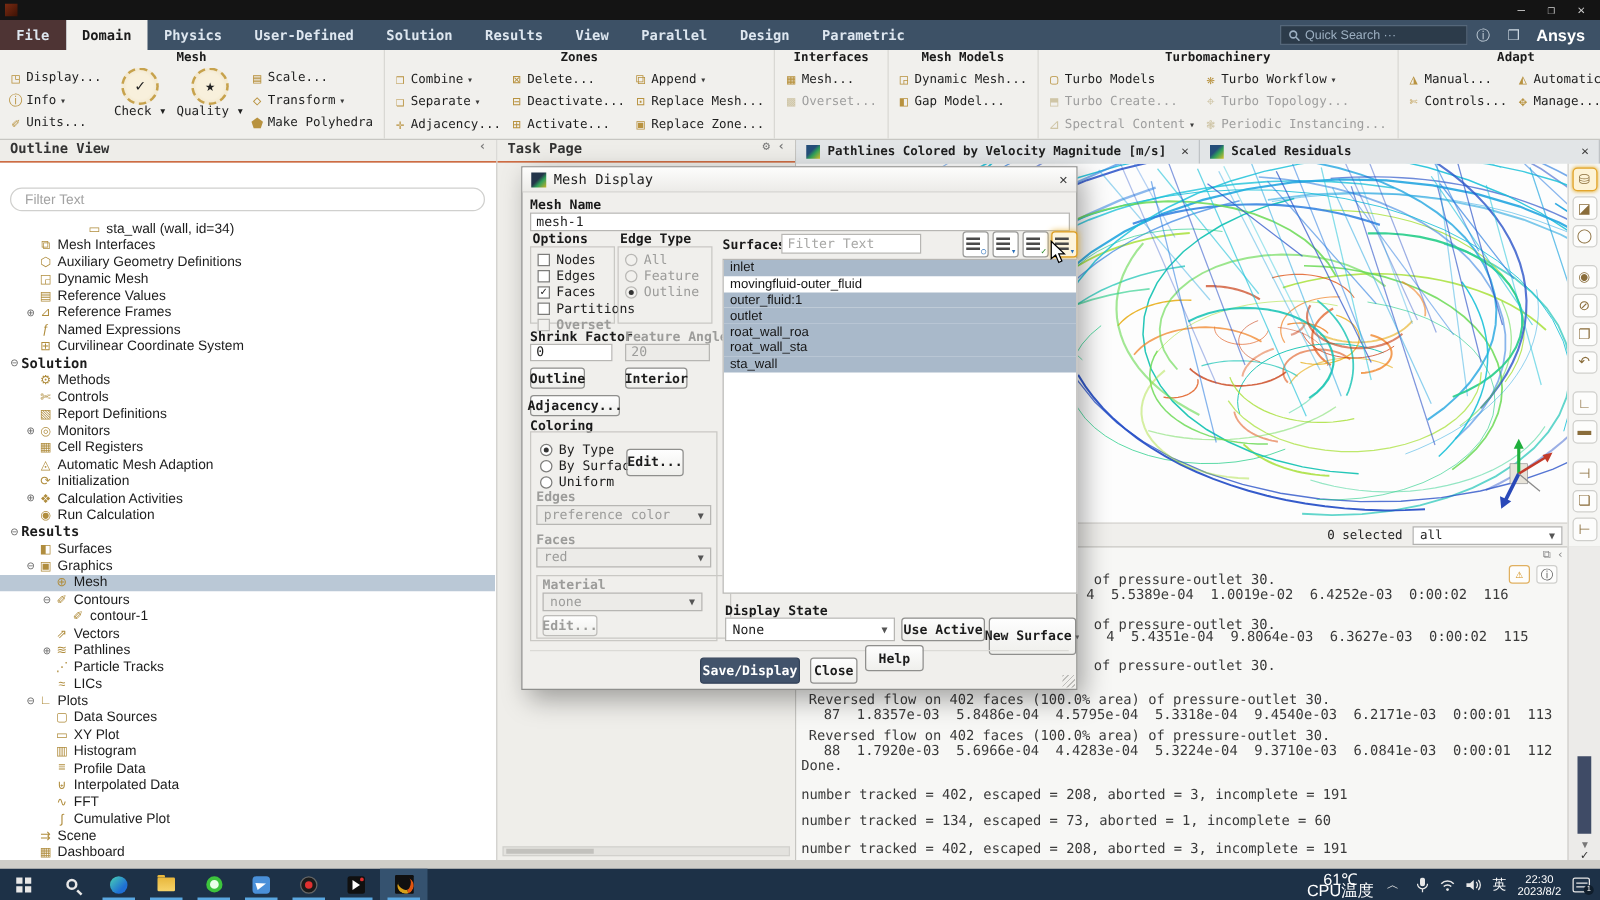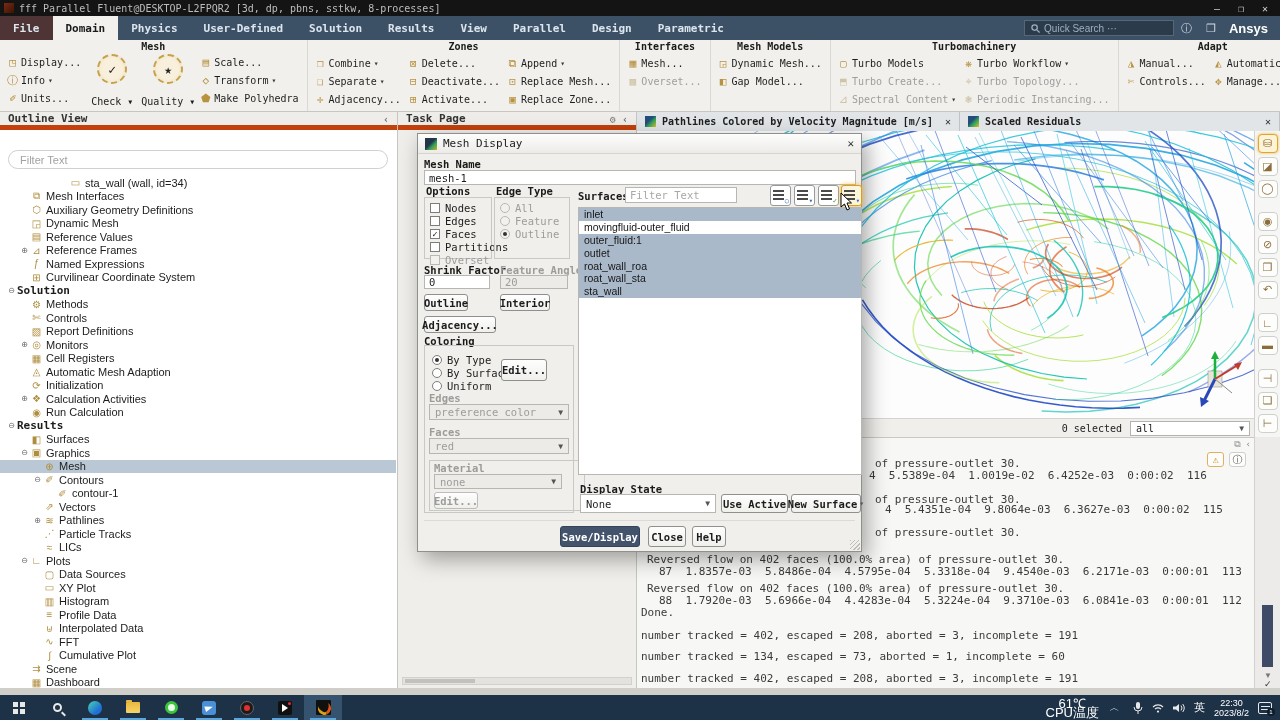--- a/index.html
+++ b/index.html
@@ -31,25 +31,25 @@
   .rcol{display:flex;flex-direction:column;margin-right:2px}
   .rbtn{display:flex;align-items:center;height:18px;padding:0 2px;font:10px "DejaVu Sans Mono",monospace;color:#1e1e1e;white-space:nowrap;border-radius:2px}
   .g{color:#b8923f;font-size:11px;width:13px;text-align:center;margin-right:2px;flex:0 0 auto}
   .gdis{color:#cfc5a6}
   .rbtn.dis .rlabel{color:#9e9e9e}
   .caret{font-size:8px;margin-left:3px;color:#3c3c3c}
   .bigcol{width:54px;align-items:center}
   .rbig{flex-direction:column;height:56px;justify-content:flex-start;padding-top:1px}
   .bigicon{width:30px;height:30px;border:2px dashed #c7a24c;border-radius:50%;display:flex;align-items:center;justify-content:center;
     font-size:13px;color:#222;background:radial-gradient(circle,#f8f0dc 55%,#ecdfc0)}
-  .rbig .rlabel{margin-top:12px}
-
-  
-  .phead{height:18px;background:#eeede9;border-bottom:5px solid #c2410c;font:bold 11px "DejaVu Sans Mono",monospace;
-    color:#333;display:flex;align-items:flex-end;padding:0 8px}
+  .rbig .rlabel{margin-top:0}
+
+  
+  .phead{height:18px;background:#eeede9;border-bottom:1px solid #c2410c;font:bold 11px "DejaVu Sans Mono",monospace;
+    color:#333;display:flex;align-items:flex-start;padding:0 8px}
   .phead .hic{margin-left:auto;color:#777;font-size:10px;display:flex;gap:6px}
 
   
   .outline{position:absolute;left:0;top:112px;width:398px;height:576px;background:#fff;border-right:1px solid #c6c5c1}
   .filter{position:absolute;left:8px;top:38px;width:380px;height:19px;border:1px solid #d0d0ce;border-radius:10px;
     font-size:11px;color:#a2a2a2;display:flex;align-items:center;padding:0 11px;background:#fff}
   .tree{position:absolute;left:0;top:64px;right:1px;bottom:0;overflow:hidden}
   .trow{height:13.5px;display:flex;align-items:center;color:#1c1c1c;font-size:11px;white-space:nowrap}
   .trow.sel{background:#bac8d6}
   .texp{width:11px;font-size:8px;color:#666;text-align:center;flex:0 0 auto}
@@ -170,21 +170,20 @@
   .notif{width:14px;height:12px;border:1px solid #e8e8e8;border-radius:2px;position:relative}
   .notif::before{content:"";position:absolute;left:2px;top:3px;width:9px;height:1px;background:#e8e8e8;box-shadow:0 3px #e8e8e8}
   .notif .badge{position:absolute;right:-4px;bottom:-3px;width:8px;height:8px;border-radius:50%;background:#0f1d2b;
     font-size:6px;line-height:8px;text-align:center;color:#fff}
 </style>
 </head>
 <body>
 
 <div class="titlebar">
   <span class="appico"></span>
-  <span>fff Parallel Fluent@DESKTOP-L2FPQR2  [3d, dp, pbns, sstkw, 8-processes]</span>
   <span class="winbtns">
     <span>—</span>
     <span>❐</span>
     <span>✕</span>
   </span>
 </div>
 
 <div class="menubar">
   <div id="menubar-tabs" style="display:flex">
       <div class="mtab file">File</div>
@@ -835,21 +834,21 @@
         <span>Edges</span>
       </div>
       <div class="chkrow" style="margin-top: 1px;">
         <span class="cbx on">✓</span>
         <span>Faces</span>
       </div>
       <div class="chkrow" style="margin-top: 1px;">
         <span class="cbx"></span>
         <span>Partitions</span>
       </div>
-      <div class="chkrow dis" style="margin-top: 1px;">
+      <div class="chkrow dis" style="margin-top: 1px; font-weight: bold;">
         <span class="cbx"></span>
         <span>Overset</span>
       </div>
     </div>
 
   <span class="dlab" style="left:78px;top:51px">Edge Type</span>
   <div class="gbox" style="left:76px;top:63px;width:76px;height:62px" id="dlg-edgetype">
       <div class="chkrow dis" style="margin-top: 4px;">
         <span class="cbx rad"></span>
         <span>All</span>
@@ -938,29 +937,29 @@
       <div class="srow sel">roat_wall_sta</div>
       <div class="srow sel">sta_wall</div>
     </div>
 
   <span class="dlab" style="left:162px;top:349px">Display State</span>
   <div class="combo en" style="left:162px;top:360px;width:136px;height:19px">
     <span>None</span>
     <span class="combo-arrow">▼</span>
   </div>
   <div class="dbtn" style="left:303px;top:360px;width:67px;height:19px">Use Active</div>
-  <div class="dbtn" style="left:373px;top:360px;width:70px;height:19px">
+  <div class="dbtn" style="left:373px;top:360px;width:70px;height:30px">
     <span>New Surface</span>
     <span class="combo-arrow" style="margin-left:2px">▾</span>
   </div>
 
   <div class="dsep"></div>
   <div class="dbtn primary" style="left:142px;top:392px;width:80px;height:21px">Save/Display</div>
   <div class="dbtn" style="left:230px;top:392px;width:38px;height:21px">Close</div>
-  <div class="dbtn" style="left:274px;top:392px;width:34px;height:21px">Help</div>
+  <div class="dbtn" style="left:274px;top:382px;width:47px;height:21px">Help</div>
   <div class="resize"></div>
 </div>
 
 <svg class="cursor" width="14" height="20" viewBox="0 0 14 20">
   <polygon points="1,1 1,15 4.5,12 7,18 9.5,16.8 7,11 11.5,11" fill="#fff" stroke="#000" stroke-width="1"></polygon>
 </svg>
 
 <div class="taskbar">
   <div id="taskbar-apps" style="display:flex">
       <div class="tb-app">

